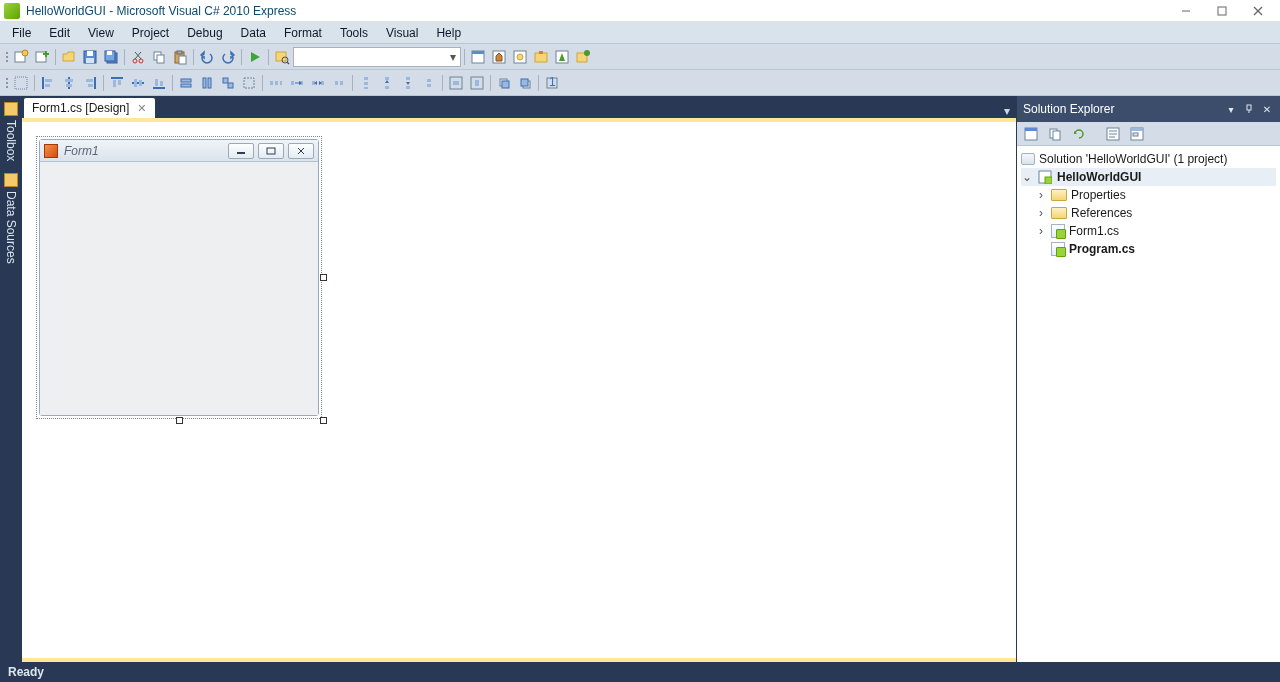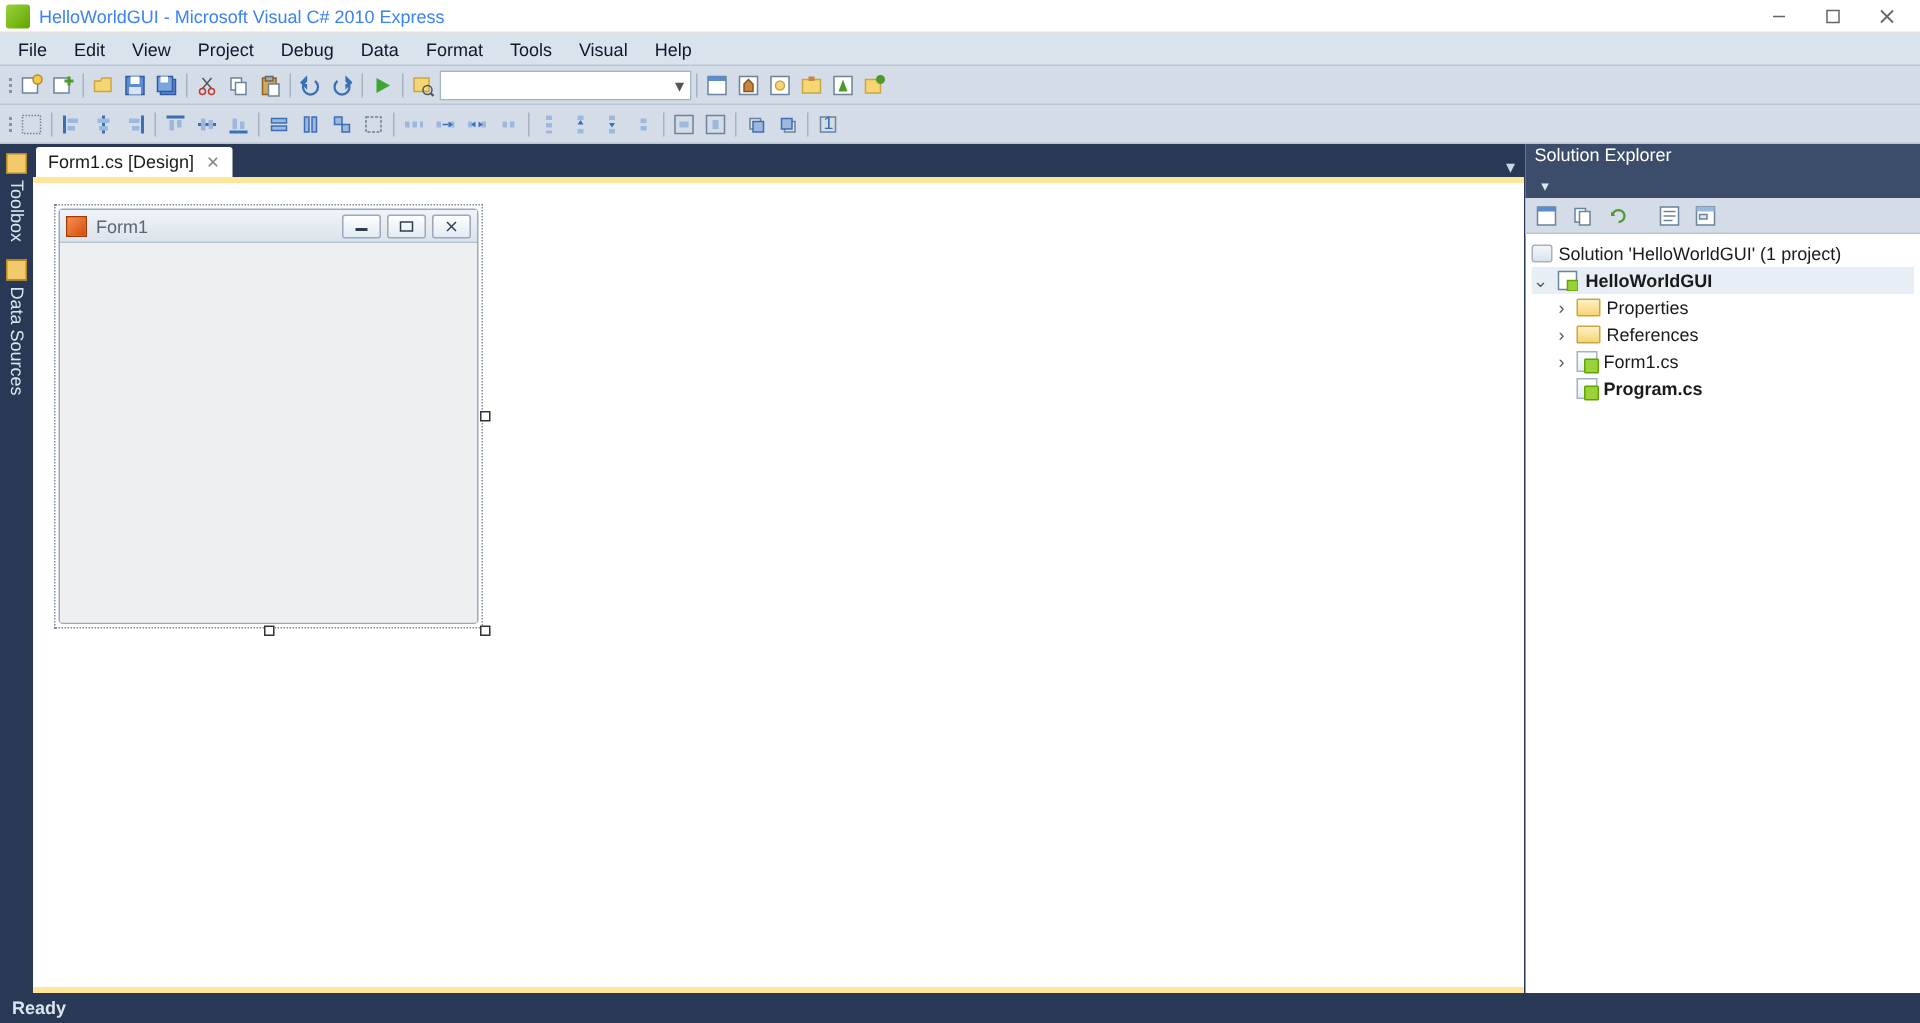--- a/index.html
+++ b/index.html
@@ -1,19 +1,19 @@
 <!DOCTYPE html>
 <html><head>
 <meta charset="utf-8">
 <style>
 * { margin: 0; padding: 0; box-sizing: border-box; font-family: "Segoe UI", Tahoma, sans-serif; font-size: 12px; }
 body { width: 1280px; height: 682px; overflow: hidden; background: #fff; display: flex; flex-direction: column; }
 .title-bar { height: 22px; background: #fff; display: flex; align-items: center; padding: 0 4px; border-bottom: 1px solid #e0e0e0; }
 .title-bar .app-icon { width: 16px; height: 16px; background: linear-gradient(135deg,#9bd23c,#5fa500); border-radius: 2px; margin-right: 6px; }
-.title-bar .title-text { color: #3b82f6; flex: 0 0 auto; }
+.title-bar .title-text { color: #0c4a6e; flex: 0 0 auto; }
 .title-bar .spacer { flex: 1; }
 .title-bar .win-btn { width: 36px; height: 22px; display: flex; align-items: center; justify-content: center; color: #666; cursor: pointer; }
 .menu-bar { height: 22px; background: #d9e3ec; display: flex; align-items: center; padding: 0 4px; gap: 2px; border-bottom: 1px solid #b9c7d3; }
 .menu-item { padding: 2px 8px; color: #0f172a; cursor: pointer; }
 .toolbar-row { height: 26px; background: #d4dde7; display: flex; align-items: center; padding: 0 4px; gap: 1px; border-bottom: 1px solid #b9c7d3; }
 .tool { width: 20px; height: 20px; display: flex; align-items: center; justify-content: center; cursor: pointer; border-radius: 2px; }
 .tool-sep { width: 5px; height: 20px; display:flex; align-items:center; justify-content:center; }
 .tool-sep::before { content:""; width:1px; height:16px; background:#a4b3c0; }
 .tool-grip { width: 6px; height: 20px; display: flex; flex-direction: column; justify-content: center; gap: 2px; padding-left: 2px; }
 .tool-grip span { width: 2px; height: 2px; background: #8496a6; }
@@ -24,35 +24,35 @@
 .side-tab { writing-mode: vertical-rl; text-orientation: mixed; color: #dce5ef; padding: 6px 3px; font-size: 11px; display: flex; align-items: center; gap: 4px; cursor: pointer; }
 .side-tab .side-icon { width: 14px; height: 14px; background: #f3c96b; border: 1px solid #b58a20; transform: rotate(0deg); }
 .center-panel { flex: 1; display: flex; flex-direction: column; background: #293955; min-width: 0; }
 .doc-tab-strip { height: 22px; background: #293955; display: flex; align-items: flex-end; padding-left: 2px; }
 .doc-tab { height: 20px; background: #fff; color: #1a1a1a; display: flex; align-items: center; padding: 0 6px 0 8px; border-radius: 2px 2px 0 0; gap: 6px; cursor: pointer; }
 .doc-tab .close { color: #888; cursor: pointer; font-size: 11px; padding: 0 2px; }
 .doc-tab-strip .tab-overflow { margin-left: auto; color: #cdd7e2; padding: 0 6px; cursor: pointer; }
 .designer-surface-wrap { flex: 1; background: #fff; display: flex; flex-direction: column; border: 0; min-height: 0; }
 .designer-highlight { height: 4px; background: #ffe69b; }
 .designer-surface { flex: 1; background: #fff; position: relative; }
-.form-outline { position: absolute; left: 14px; top: 14px; width: 286px; height: 283px; border: 1px dotted #7a8aa0; padding: 2px; }
+.form-outline { position: absolute; left: 14px; top: 14px; width: 286px; height: 283px; border: 1px dotted #7a8aa0; padding: 2px; font-style: italic; }
 .form-window { width: 100%; height: 100%; background: linear-gradient(#e8edf3,#d6dde6); border: 1px solid #9aaabb; border-radius: 3px; display: flex; flex-direction: column; }
 .form-title { height: 22px; background: linear-gradient(#f0f4f8,#dbe3eb); display: flex; align-items: center; padding: 0 4px; border-bottom: 1px solid #b7c2cf; }
 .form-title .form-icon { width: 14px; height: 14px; background: linear-gradient(135deg,#f78f4c,#d24e10); border: 1px solid #a03a08; margin-right: 6px; }
 .form-title .form-caption { color: #5a6673; }
 .form-title .spacer { flex: 1; }
 .form-ctl { width: 26px; height: 16px; margin-left: 4px; background: linear-gradient(#fdfefe,#e3ebf2); border: 1px solid #9aaabb; border-radius: 2px; display: flex; align-items: center; justify-content: center; color: #2f3e4e; font-size: 10px; cursor: pointer; }
 .form-body { flex: 1; background: #edeff1; }
 .grip { position: absolute; width: 7px; height: 7px; background: #fff; border: 1px solid #333; }
 .grip.right-mid { left: 298px; top: 152px; }
 .grip.bottom-mid { left: 154px; top: 295px; }
 .grip.bottom-right { left: 298px; top: 295px; }
 .designer-bottom { height: 4px; background: #ffe69b; }
 .right-panel { width: 264px; background: #fff; display: flex; flex-direction: column; border-left: 1px solid #293955; }
-.panel-title { height: 36px; background: #3b4d6b; color: #fff; display: flex; padding: 0 6px; gap: 4px; flex-direction: column; }
+.panel-title { height: 26px; background: #3b4d6b; color: #fff; display: flex; align-items: center; padding: 0 6px; gap: 4px; }
 .panel-title .spacer { flex: 1; }
 .panel-title .pt-btn { width: 14px; height: 14px; display: flex; align-items: center; justify-content: center; cursor: pointer; color: #dfe7f0; font-size: 10px; }
 .panel-toolbar { height: 24px; background: #d4dde7; display: flex; align-items: center; padding: 0 4px; gap: 4px; border-bottom: 1px solid #b9c7d3; }
 .pt-tool { width: 20px; height: 20px; display: flex; align-items: center; justify-content: center; cursor: pointer; border-radius: 2px; }
 .tree { padding: 4px 4px; }
 .tree-row { display: flex; align-items: center; height: 18px; gap: 4px; cursor: pointer; }
 .tree-expander { width: 12px; text-align: center; color: #555; }
 .tree-icon { width: 16px; height: 14px; display: flex; align-items: center; justify-content: center; }
 .tree-icon.sln { background: linear-gradient(#f5f7fa,#d9e2eb); border: 1px solid #a4b3c0; border-radius: 2px; width: 14px; height: 12px; }
 .tree-icon.proj svg { width: 14px; height: 14px; }

